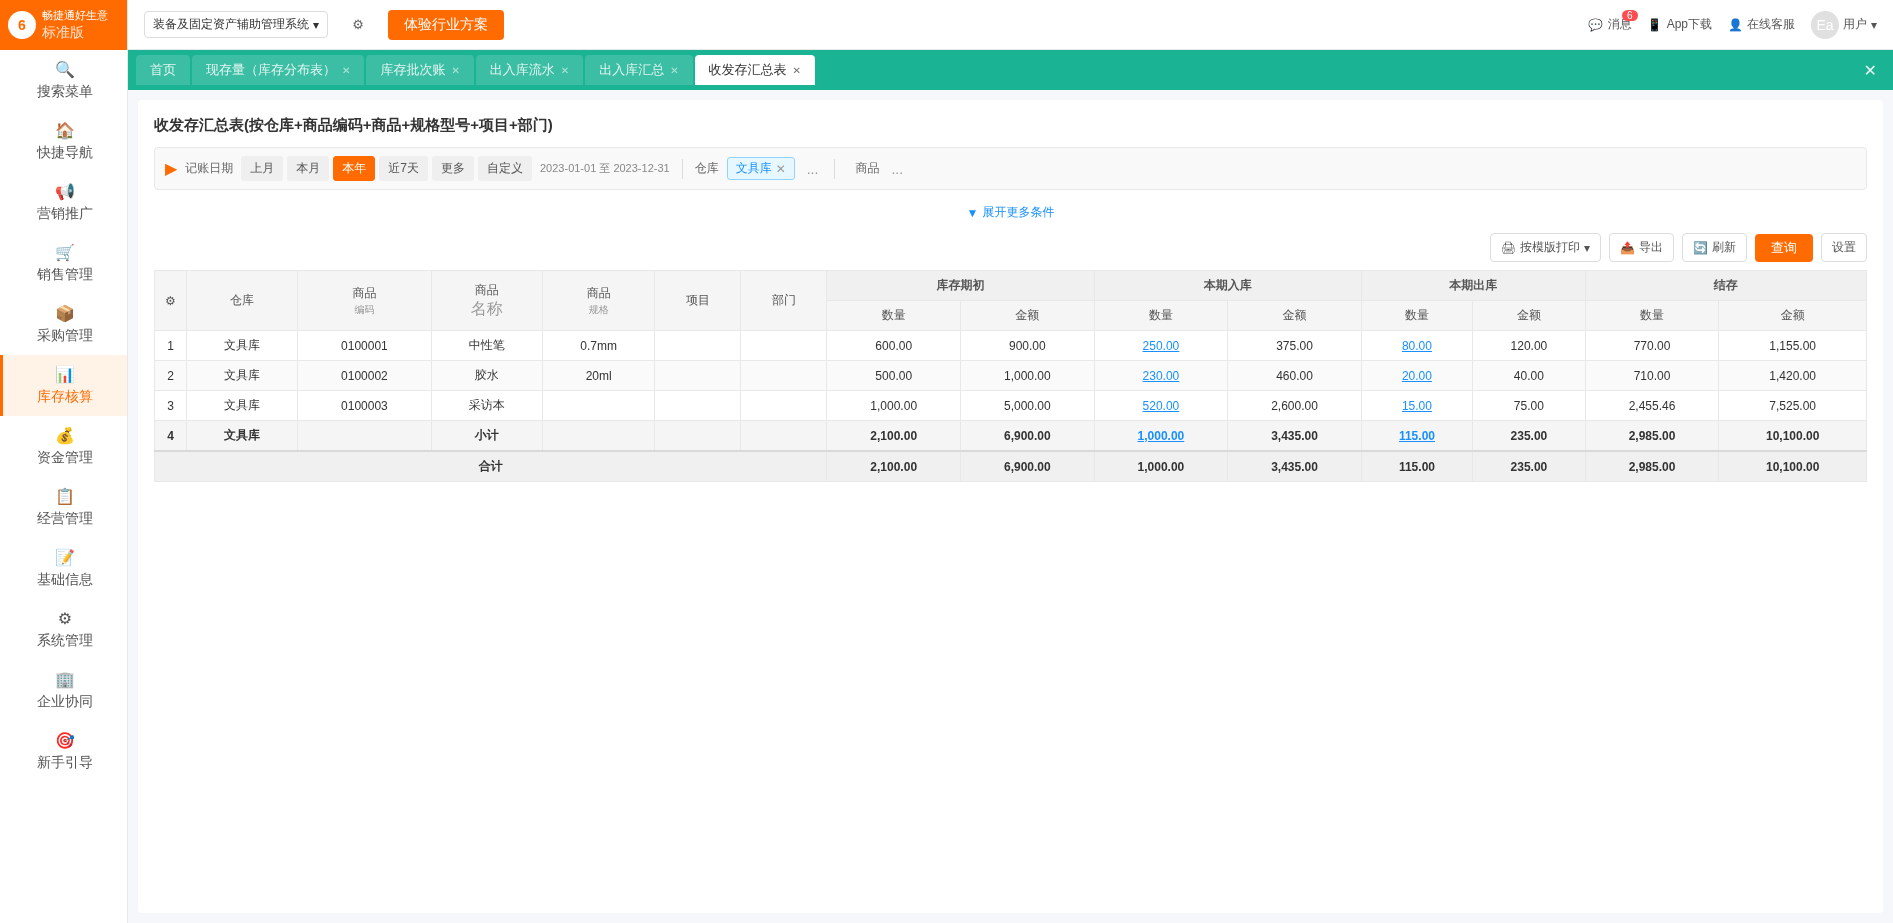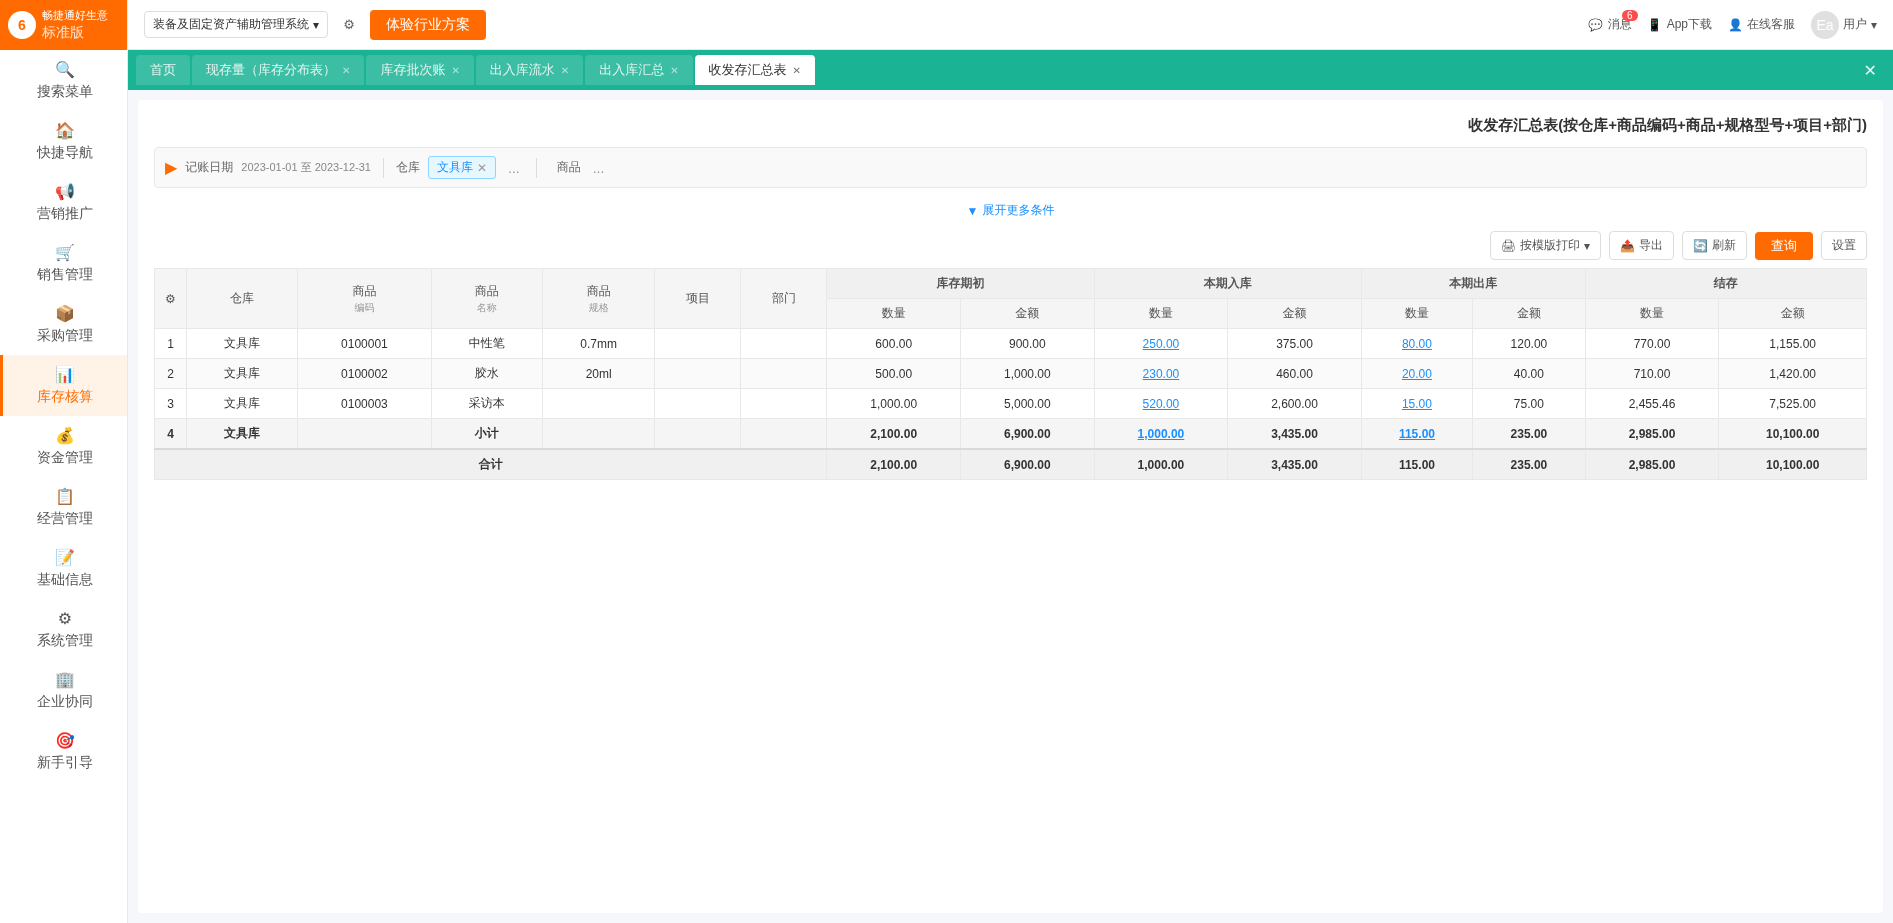--- a/index.html
+++ b/index.html
@@ -14,21 +14,21 @@
     .sidebar-nav-item { display: flex; flex-direction: column; align-items: center; padding: 10px 4px; cursor: pointer; color: #555; font-size: 12px; gap: 4px; border-left: 3px solid transparent; }
     .sidebar-nav-item.active { background: #fff3e8; color: #ff6b00; border-left-color: #ff6b00; }
     .sidebar-nav-icon { font-size: 16px; }
     .sidebar-nav-label { font-size: 14px; text-align: center; }
 
     
     .main { flex: 1; display: flex; flex-direction: column; overflow: hidden; }
 
     
     .top-header { background: #fff; height: 50px; display: flex; align-items: center; justify-content: space-between; padding: 0 16px; border-bottom: 1px solid #e8e8e8; flex-shrink: 0; }
-    .top-header-left { display: flex; align-items: center; gap: 7px; }
+    .top-header-left { display: flex; align-items: center; gap: 16px; }
     .system-selector { display: flex; align-items: center; gap: 4px; border: 1px solid #ddd; border-radius: 4px; padding: 4px 8px; cursor: pointer; font-size: 12px; }
     .gear-btn { width: 28px; height: 28px; display: flex; align-items: center; justify-content: center; cursor: pointer; color: #666; }
     .trial-btn { background: #ff6b00; color: white; border: none; border-radius: 4px; padding: 6px 16px; cursor: pointer; font-size: 14px; }
     .top-header-right { display: flex; align-items: center; gap: 16px; }
     .header-action { display: flex; align-items: center; gap: 4px; cursor: pointer; color: #555; font-size: 12px; position: relative; }
     .badge { background: #ff4d4f; color: white; border-radius: 10px; font-size: 10px; padding: 0 4px; position: absolute; top: -6px; right: -6px; min-width: 16px; text-align: center; }
     .user-avatar { width: 28px; height: 28px; background: #e0e0e0; border-radius: 50%; display: flex; align-items: center; justify-content: center; color: #fff; font-size: 14px; }
 
     
     .tab-bar { background: #1ab394; display: flex; align-items: center; height: 40px; padding: 0 8px; flex-shrink: 0; gap: 2px; }
@@ -36,21 +36,21 @@
     .tab-item.active { background: #fff; color: #333; border-radius: 4px 4px 0 0; }
     .tab-close { font-size: 10px; color: inherit; cursor: pointer; opacity: 0.7; }
     .tab-bar-end { margin-left: auto; display: flex; align-items: center; }
     .tab-bar-close { color: rgba(255,255,255,0.9); cursor: pointer; font-size: 16px; padding: 4px 8px; }
 
     
     .page-content { flex: 1; overflow: auto; background: #f5f7fa; padding: 0; display: flex; flex-direction: column; }
     .page-inner { background: #fff; margin: 10px; border-radius: 4px; padding: 16px; flex: 1; display: flex; flex-direction: column; }
 
     
-    .page-title { font-size: 15px; font-weight: bold; color: #333; margin-bottom: 12px; text-align: right; }
+    .page-title { font-size: 15px; font-weight: bold; color: #333; margin-bottom: 12px; }
 
     
     .filter-bar { display: flex; align-items: center; gap: 8px; padding: 8px 10px; background: #f9f9f9; border: 1px solid #e8e8e8; border-radius: 4px; margin-bottom: 10px; }
     .filter-arrow { color: #ff6b00; cursor: pointer; font-size: 16px; }
     .filter-label { color: #666; font-size: 12px; text-align: center; }
     .date-btn { padding: 3px 8px; border: 1px solid transparent; border-radius: 3px; cursor: pointer; font-size: 12px; color: #555; }
     .date-btn.active { background: #ff6b00; color: white; border-color: #ff6b00; border-radius: 3px; }
     .date-range { font-size: 11px; color: #888; }
     .filter-divider { width: 1px; height: 20px; background: #ddd; margin: 0 4px; }
     .filter-tag-label { color: #666; font-size: 12px; }
@@ -218,20 +218,28 @@
   </div>
 
   <div class="page-content">
     <div class="page-inner">
 
       <div class="page-title">收发存汇总表(按仓库+商品编码+商品+规格型号+项目+部门)</div>
 
       <div class="filter-bar">
         <span class="filter-arrow">▶</span>
         <span class="filter-label">记账日期</span>
+        <div id="date-buttons" style="display:flex;gap:4px;align-items:center;">
+            <button class="date-btn">上月</button>
+            <button class="date-btn">本月</button>
+            <button class="date-btn active">本年</button>
+            <button class="date-btn">近7天</button>
+            <button class="date-btn">更多</button>
+            <button class="date-btn">自定义</button>
+          </div>
         <span class="date-range">2023-01-01 至 2023-12-31</span>
         <div class="filter-divider"></div>
         <span class="filter-tag-label">仓库</span>
         <div class="warehouse-tag">
           <span>文具库</span>
           <span class="tag-close">✕</span>
         </div>
         <span class="filter-more">...</span>
         <div class="filter-divider"></div>
         <span class="filter-goods-label">商品</span>
@@ -265,21 +273,21 @@
 
       <div class="table-container">
         <table>
           <thead>
             <tr>
               <th rowspan="2" style="width:32px;">
                 <span>⚙</span>
               </th>
               <th rowspan="2">仓库</th>
               <th rowspan="2">商品<br><span style="font-size:10px;color:#999;">编码</span></th>
-              <th rowspan="2">商品<br><span style="font-size:10px;color:#999;">名称</span></th>
+              <th rowspan="2">商品<br><span style="font-size:16px;color:#999;">名称</span></th>
               <th rowspan="2">商品<br><span style="font-size:10px;color:#999;">规格</span></th>
               <th rowspan="2">项目</th>
               <th rowspan="2">部门</th>
               <th colspan="2" class="group-header">库存期初</th>
               <th colspan="2" class="group-header">本期入库</th>
               <th colspan="2" class="group-header">本期出库</th>
               <th colspan="2" class="group-header">结存</th>
             </tr>
             <tr>
               <th>数量</th>

